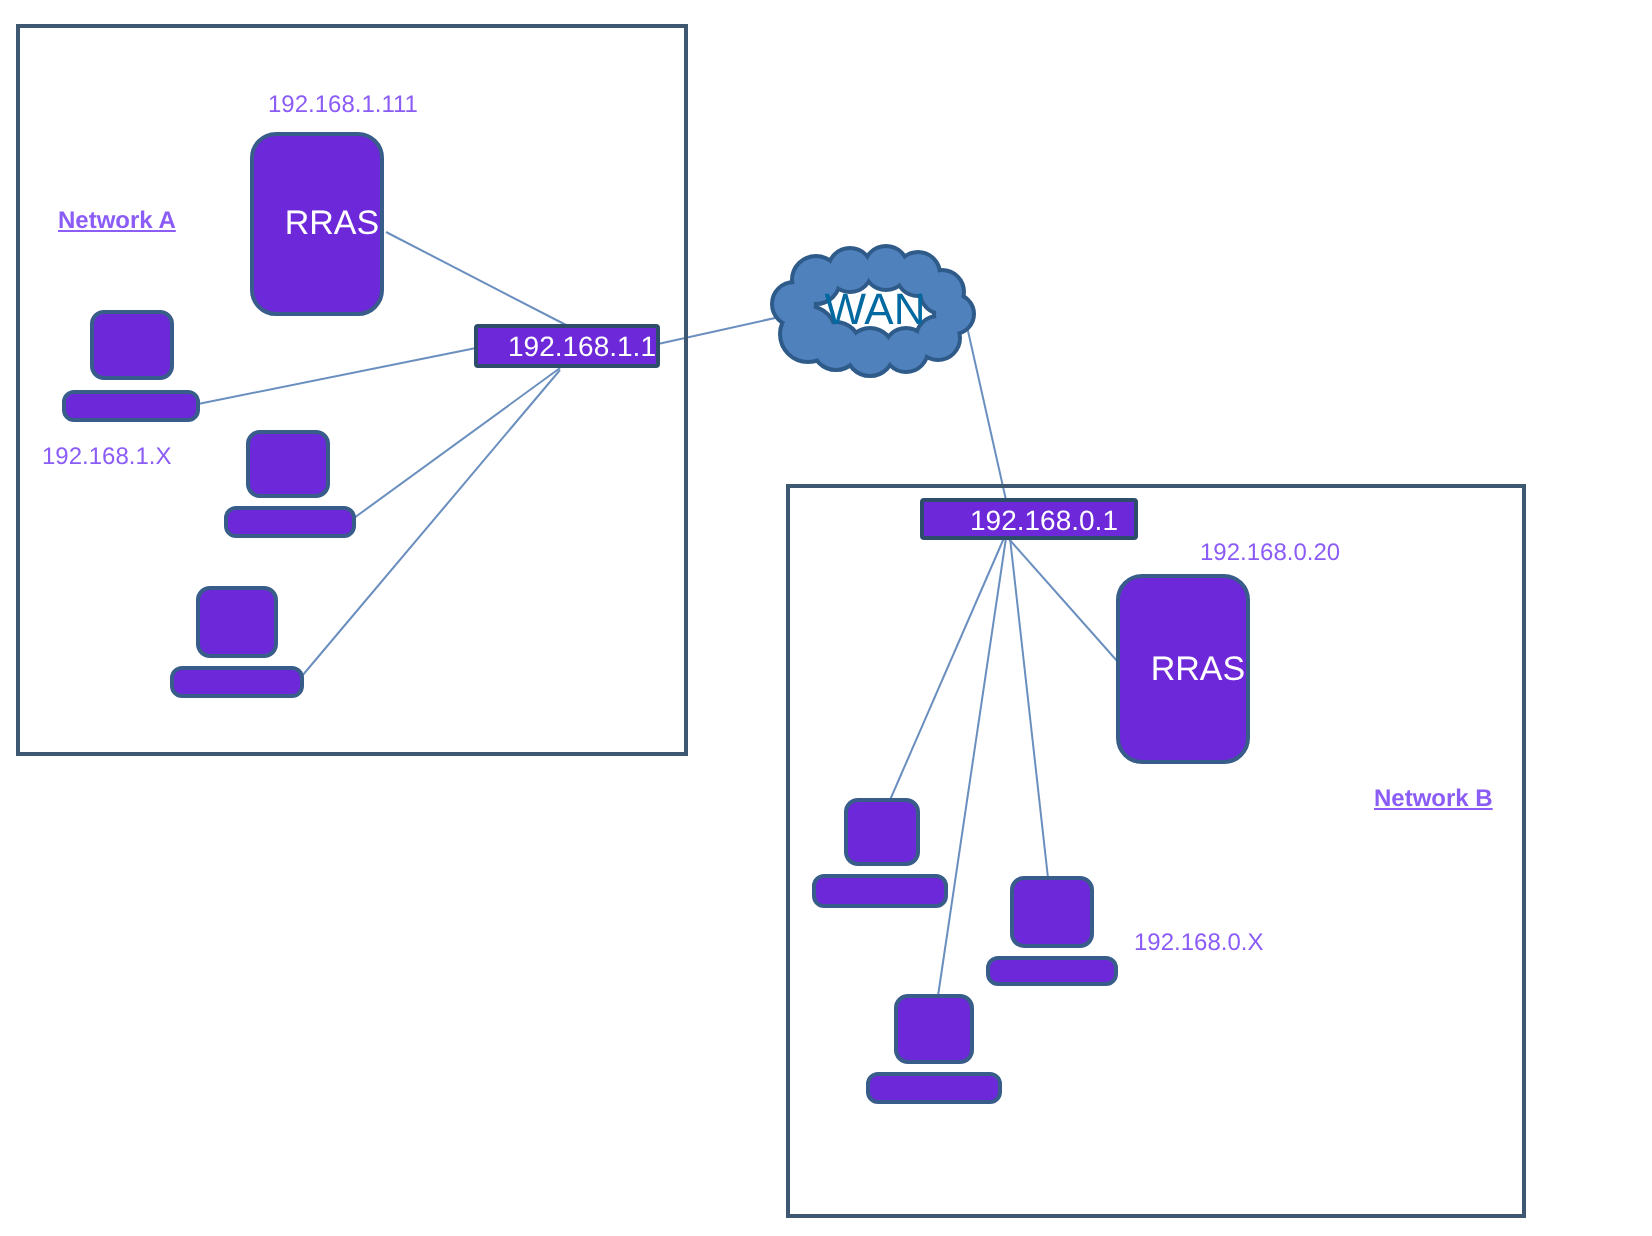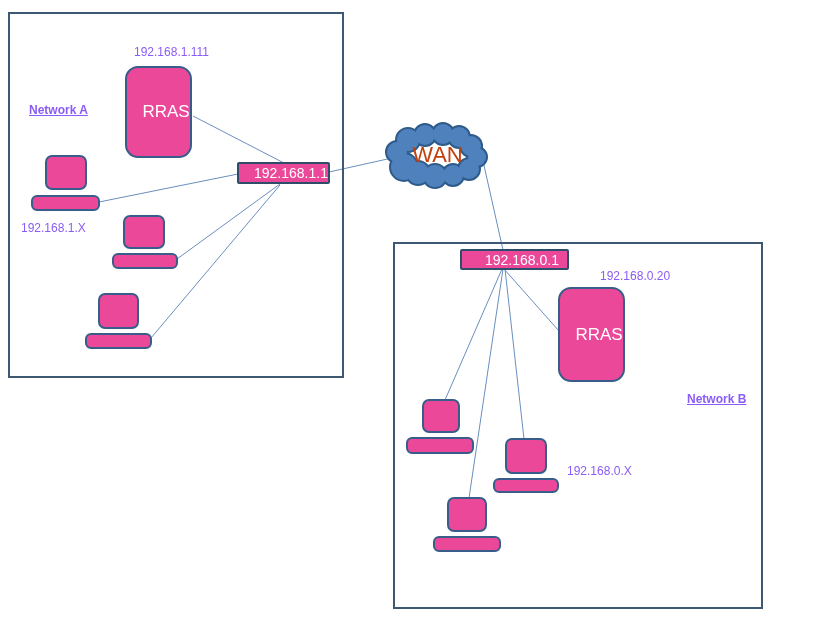--- a/index.html
+++ b/index.html
@@ -16,21 +16,21 @@
   .cloud-stroke { fill: #4f81bd; stroke: #2f5b8a; stroke-width: 4; }
   .cloud-fill { fill: #4f81bd; }
   .net-box {
     position: absolute;
     border: 2px solid #3e5871;
     box-sizing: border-box;
     background: transparent;
   }
   .shape {
     position: absolute;
-    background: #ec4899;
+    background: #6d28d9;
     border: 2px solid #385d8a;
     box-sizing: border-box;
     padding-left: 15px;
   }
   .server {
     border-radius: 13px;
     display: flex;
     align-items: center;
     justify-content: center;
     color: #ffffff;
@@ -53,21 +53,21 @@
     font-size: 12px;
     white-space: nowrap;
   }
   .lbl.bold { font-weight: bold; text-decoration: underline; }
   .wan-label {
     position: absolute;
     left: 388px;
     top: 142px;
     width: 99px;
     text-align: center;
-    color: #c2410c;
+    color: #0369a1;
     font-size: 22px;
   }
 </style>
 </head>
 <body>
 
 <div class="canvas">
 
   <svg class="layer">
 

